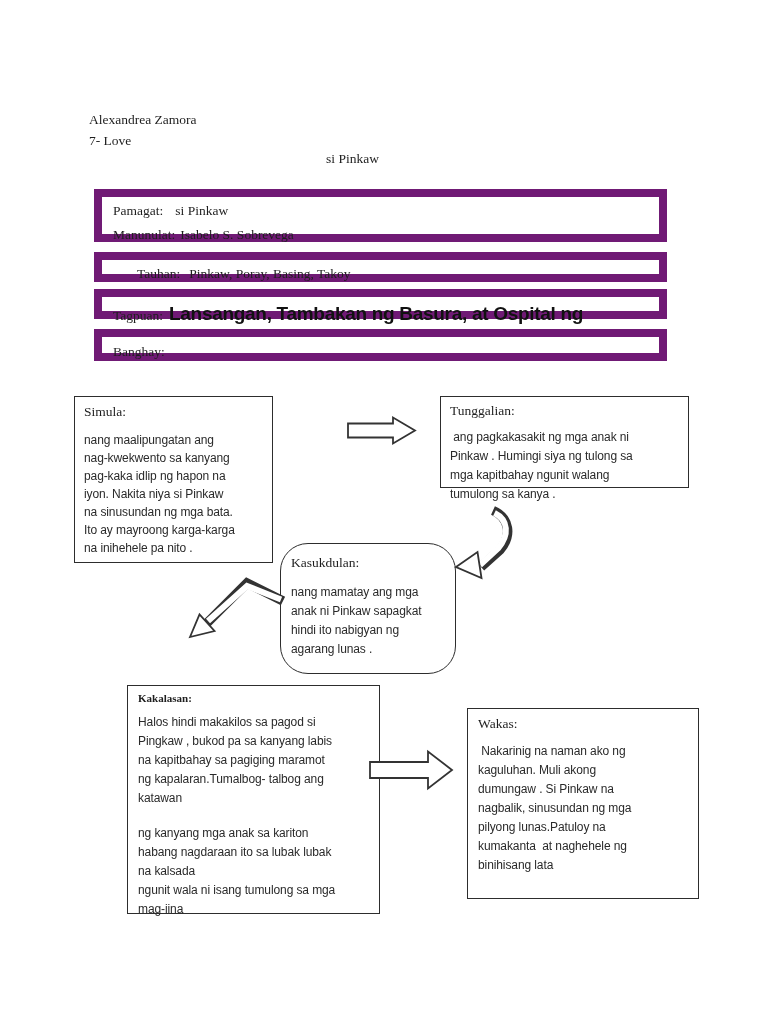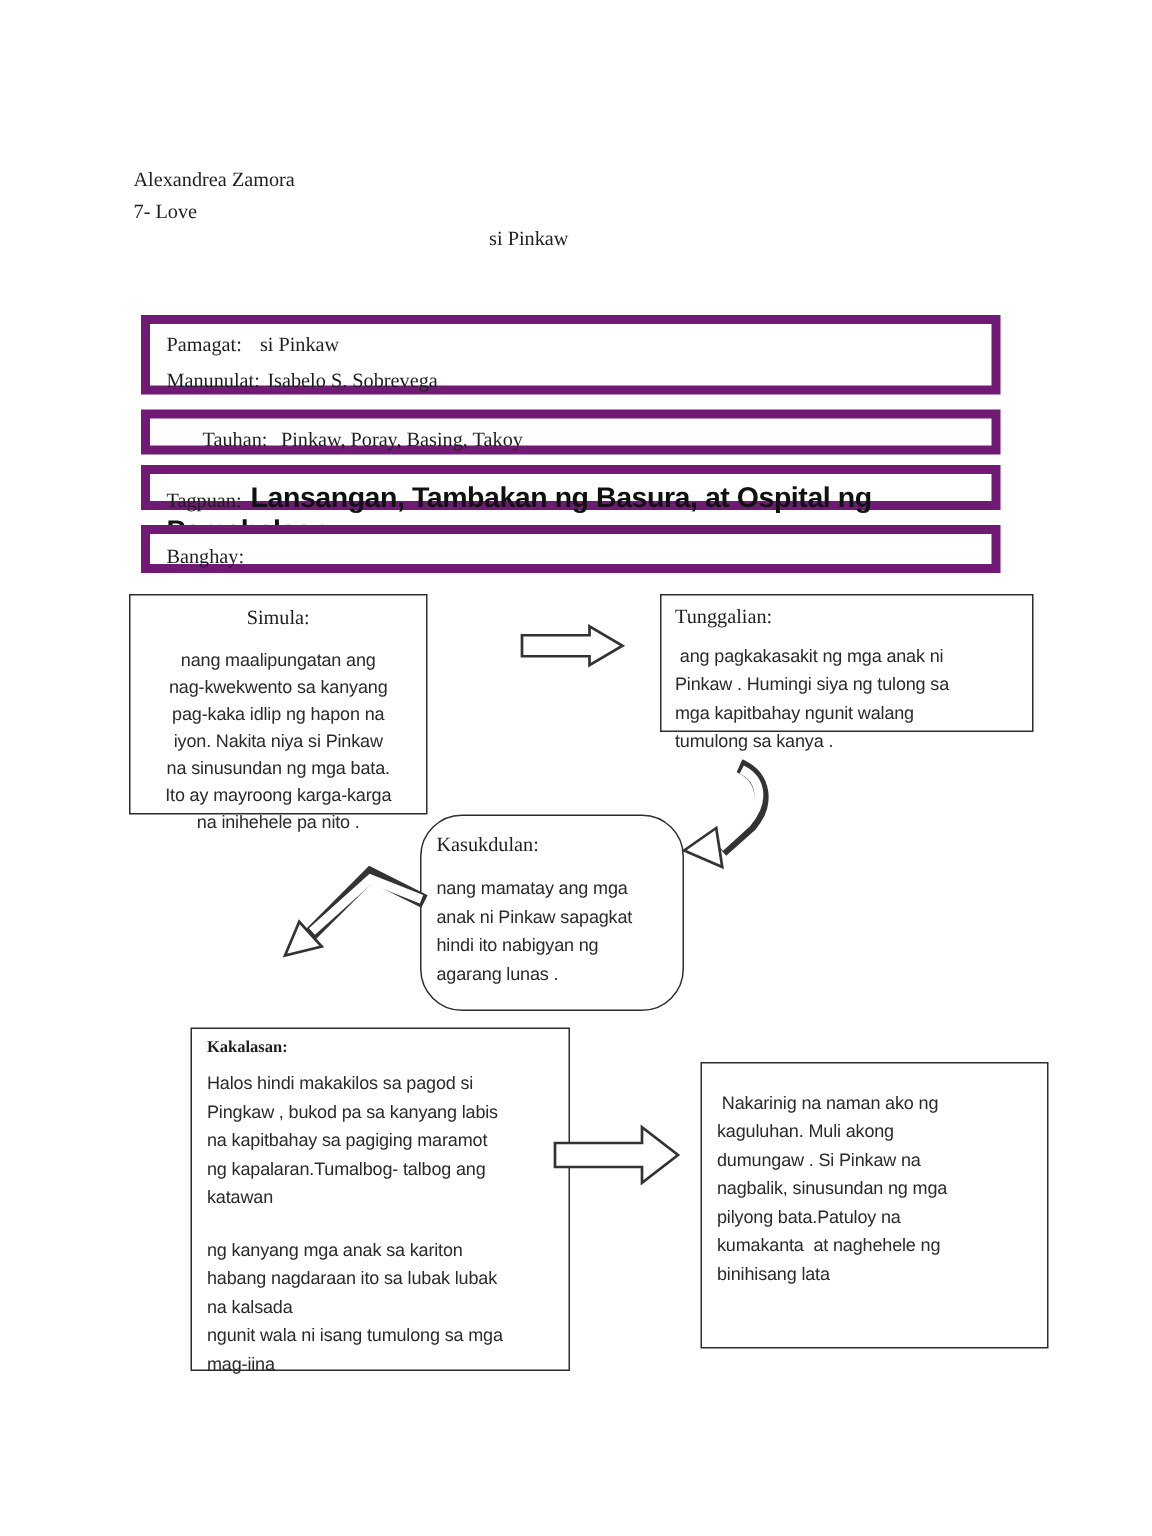--- a/index.html
+++ b/index.html
@@ -10,23 +10,22 @@
     background:#ffffff;
     overflow:hidden;
     font-family:"Liberation Serif", serif;
     color:#1e1e1e;
   }
   .hdr-line { position:absolute; left:89px; font-size:13.5px; line-height:17px; color:#1e1e1e; }
   .doc-title { position:absolute; left:0; top:151px; width:705px; text-align:center; font-size:13.5px; color:#1e1e1e; }
 
   .info-box {
     position:absolute; left:94px; width:573px;
-    border:6px solid #701a75; background:#fff; box-sizing:border-box;
+    border:8px solid #701a75; background:#fff; box-sizing:border-box;
     font-size:13.5px;
-    margin-top:21px;
   }
   .info-box .row { margin:0; padding:0 0 0 11px; }
   .lbl { color:#1e1e1e; }
   .val-serif { color:#1e1e1e; }
   .val-boldsans { font-family:"Liberation Sans", sans-serif; font-weight:bold; font-size:19px; letter-spacing:-0.3px; color:#111; }
   .gap-l { margin-left:12px; }
   .gap-m { margin-left:6px; }
 
   .flow-box {
     position:absolute;
@@ -70,21 +69,21 @@
       <span class="lbl">Tagpuan:</span><span class="val-boldsans gap-m">Lansangan, Tambakan ng Basura, at Ospital ng Pamahalaan</span>
     </div>
   </div>
 
   <div class="info-box" style="top:329px; height:32px;">
     <div class="row" style="margin-top:7px;">
       <span class="lbl">Banghay:</span>
     </div>
   </div>
 
-  <div class="flow-box" style="left:86px; top:396px; width:199px; height:147px; padding:7px 9px;text-align:center;">
+  <div class="flow-box" style="left:74px; top:396px; width:199px; height:167px; padding:7px 9px;">
     <p class="flow-label">Simula:</p>
     <p class="flow-text" style="margin-top:11px; line-height:18px;">nang maalipungatan ang
 nag-kwekwento sa kanyang
 pag-kaka idlip ng hapon na
 iyon. Nakita niya si Pinkaw
 na sinusundan ng mga bata.
 Ito ay mayroong karga-karga
 na inihehele pa nito .</p>
   </div>
 
@@ -112,25 +111,26 @@
 ng kapalaran.Tumalbog- talbog ang
 katawan</p>
     <p class="flow-text" style="margin-top:16px;">ng kanyang mga anak sa kariton
 habang nagdaraan ito sa lubak lubak
 na kalsada
 ngunit wala ni isang tumulong sa mga
 mag-iina</p>
   </div>
 
   <div class="flow-box" style="left:467px; top:708px; width:232px; height:191px; padding:7px 10px;">
+    <p class="flow-label">Wakas:</p>
     <p class="flow-text" style="margin-top:10px;"> Nakarinig na naman ako ng
 kaguluhan. Muli akong
 dumungaw . Si Pinkaw na
 nagbalik, sinusundan ng mga
-pilyong bata.Patuloy na
+pilyong lunas.Patuloy na
 kumakanta  at naghehele ng
 binihisang lata</p>
   </div>
 
   <svg class="arrow" style="left:347px; top:416px;" width="70" height="29" viewBox="0 0 70 29">
     <polygon points="1,7.5 46,7.5 46,1.5 68,14.5 46,27.5 46,21.5 1,21.5" fill="#ffffff" stroke="#333333" stroke-width="1.8" stroke-linejoin="miter"></polygon>
   </svg>
 
   <svg class="arrow" style="left:448px; top:506px;" width="66" height="92" viewBox="0 0 66 92">
     <path d="M 45,4.5 C 62,12 64,30 52,44 L 33,61" fill="none" stroke="#333333" stroke-width="9.5"></path>

